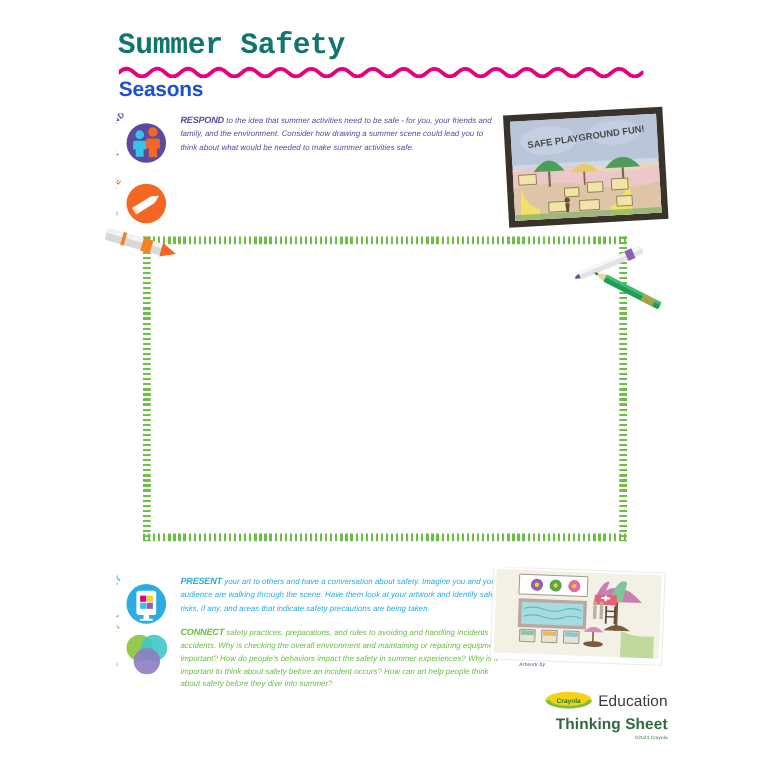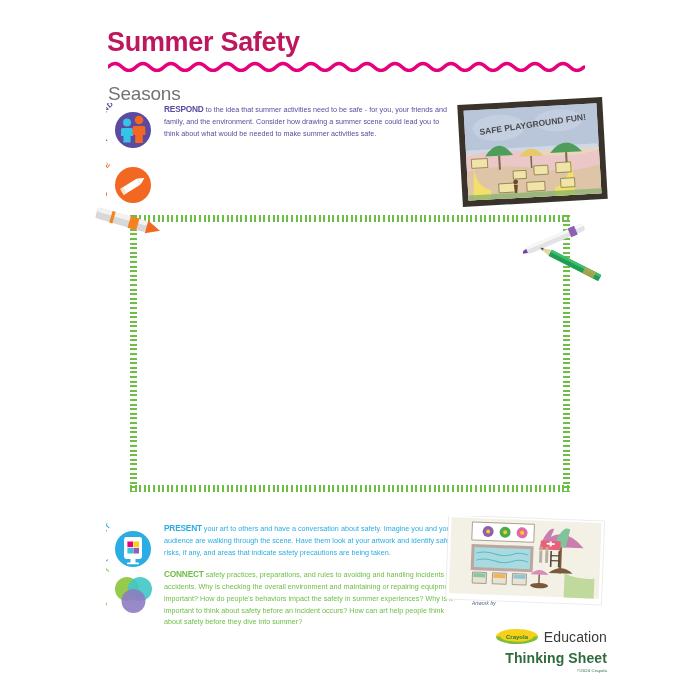--- a/index.html
+++ b/index.html
@@ -9,36 +9,36 @@
     font-family:"Liberation Sans", sans-serif;
     position:relative;
     overflow:hidden;
     -webkit-font-smoothing:antialiased;
   }
   .page{position:absolute;inset:0;}
 
   
   .header{position:absolute;left:107px;top:28px;width:500px;}
   .title{
-    font-size:27px;font-weight:bold;color:#be185d;
-    letter-spacing:-0.3px;line-height:1.05;margin:0;
+    font-size:27px;font-weight:bold;color:#0f766e;
+    letter-spacing:-0.3px;line-height:1.05;margin:0;font-family:Liberation Mono, monospace;
   }
   .wave-wrap{width:477px;height:13px;margin:2px 0 0 1px;}
   .subtitle{
-    font-size:19px;font-weight:normal;color:#737373;
-    margin:12px 0 0 1px;letter-spacing:-0.2px;
+    font-size:19px;font-weight:bold;color:#1d4ed8;
+    margin:0 0 0 1px;letter-spacing:-0.2px;
   }
 
   
   .step{position:absolute;display:flex;align-items:flex-start;}
   .badge{position:relative;width:50px;height:48px;flex:0 0 50px;}
   .badge svg{position:absolute;left:0;top:0;}
   .step-text{
     margin-left:8px;font-size:7.2px;line-height:1.62;
-    width:292px;letter-spacing:0.01px;
+    width:292px;letter-spacing:0.01px;font-style:italic;
   }
   .kw{font-weight:bold;font-size:8.3px;letter-spacing:-0.2px;}
 
   #step-respond{left:106px;top:103px;}
   #step-respond .step-text{color:#5b4a9f;}
   #step-respond .kw{color:#5b4a9f;}
 
   #step-create{left:106px;top:158px;}
   #step-create .step-text{color:#f26722;}
   #step-create .kw{color:#f26722;}

